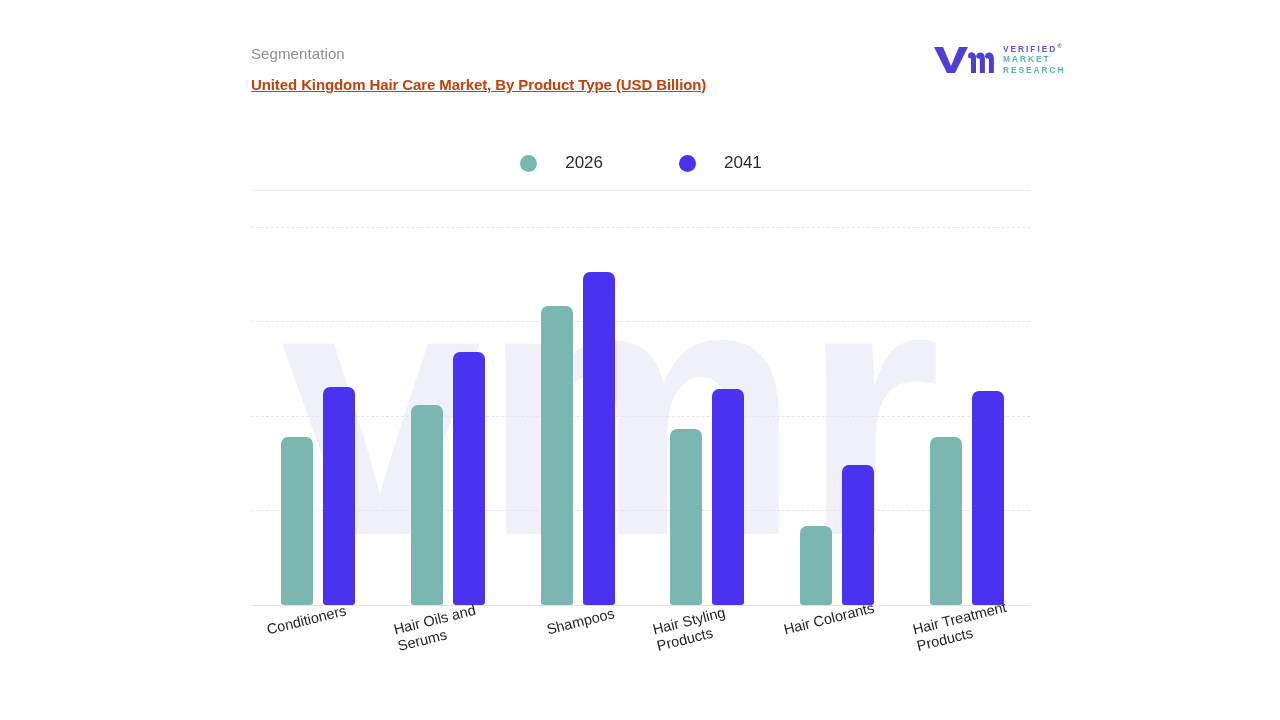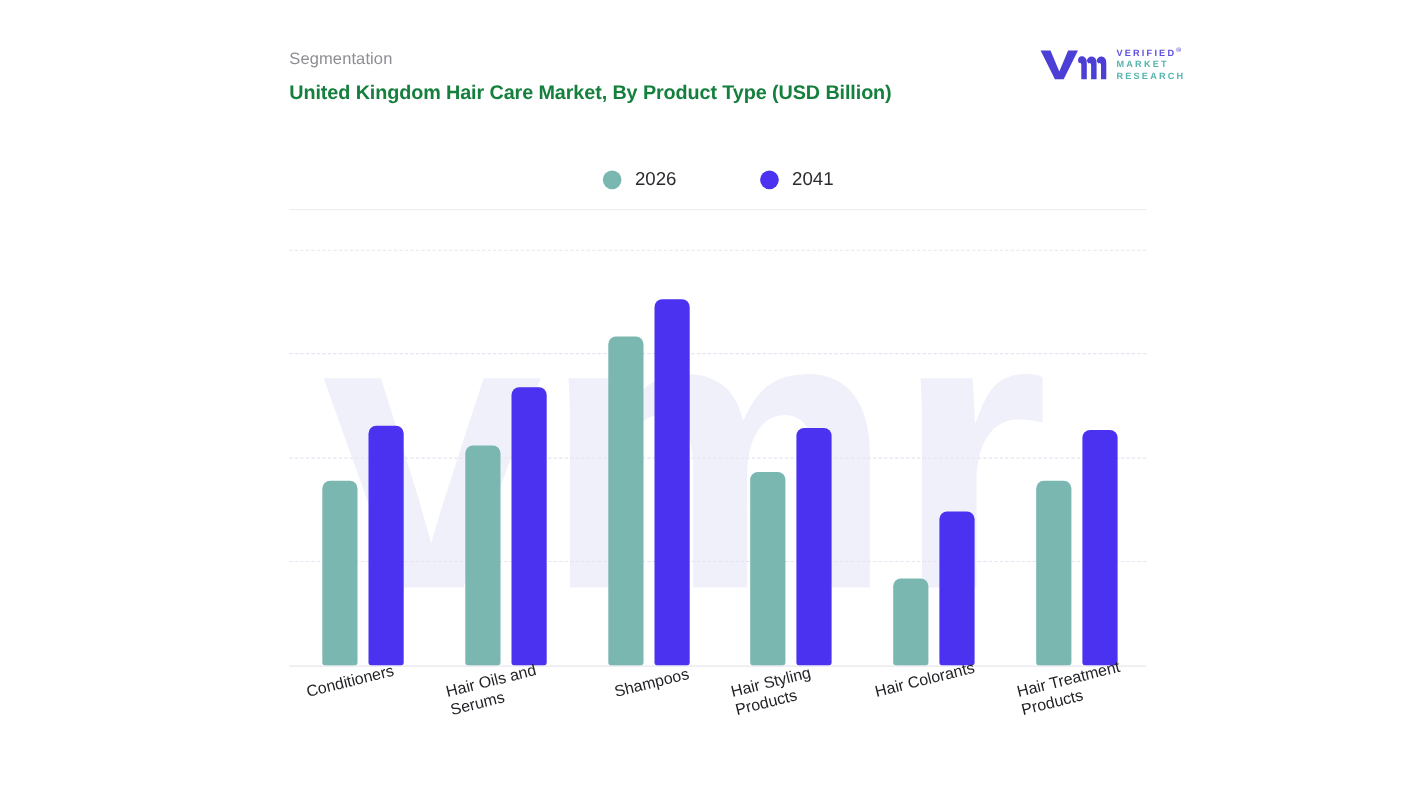--- a/index.html
+++ b/index.html
@@ -15,46 +15,46 @@
     overflow: hidden;
     position: relative;
     color: #1d1d1f;
   }
 
   .page {
     position: absolute;
     left: 0; top: 0;
     width: 1118px;
     height: 720px;
-    margin-left: 12px;
   }
 
   
   .header {
     position: absolute;
     left: 251px;
     top: 44px;
     width: 700px;
   }
   .segmentation {
     font-size: 15px;
     color: #8d8d94;
     letter-spacing: .1px;
     line-height: 20px;
     margin: 0 0 6px 0;
     font-weight: 400;
   }
   .chart-title {
-    font-size: 18px;
+    font-size: 15px;
     font-weight: 700;
-    color: #15803d;
+    color: #c2410c;
     line-height: 29px;
     margin: 0;
     letter-spacing: -.1px;
     max-width: 620px;
+    text-decoration: underline;
   }
 
   
   .logo {
     position: absolute;
     left: 932px;
     top: 42px;
     display: flex;
     align-items: center;
     gap: 9px;
@@ -91,21 +91,21 @@
     width: 780px;
     display: flex;
     justify-content: center;
     align-items: center;
     gap: 76px;
     height: 26px;
   }
   .legend-item {
     display: flex;
     align-items: center;
-    gap: 12px;
+    gap: 28px;
   }
   .legend-dot {
     width: 17px; height: 17px;
     border-radius: 50%;
     display: block;
   }
   .legend-label {
     font-size: 17px;
     color: #2b2b30;
     line-height: 18px;

